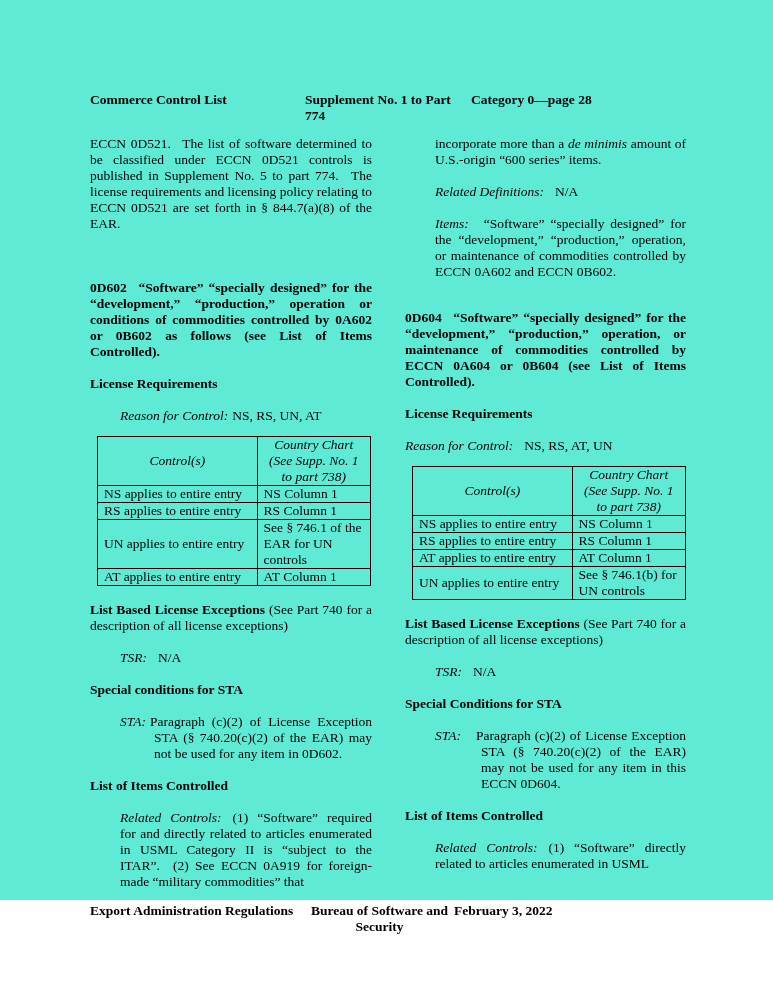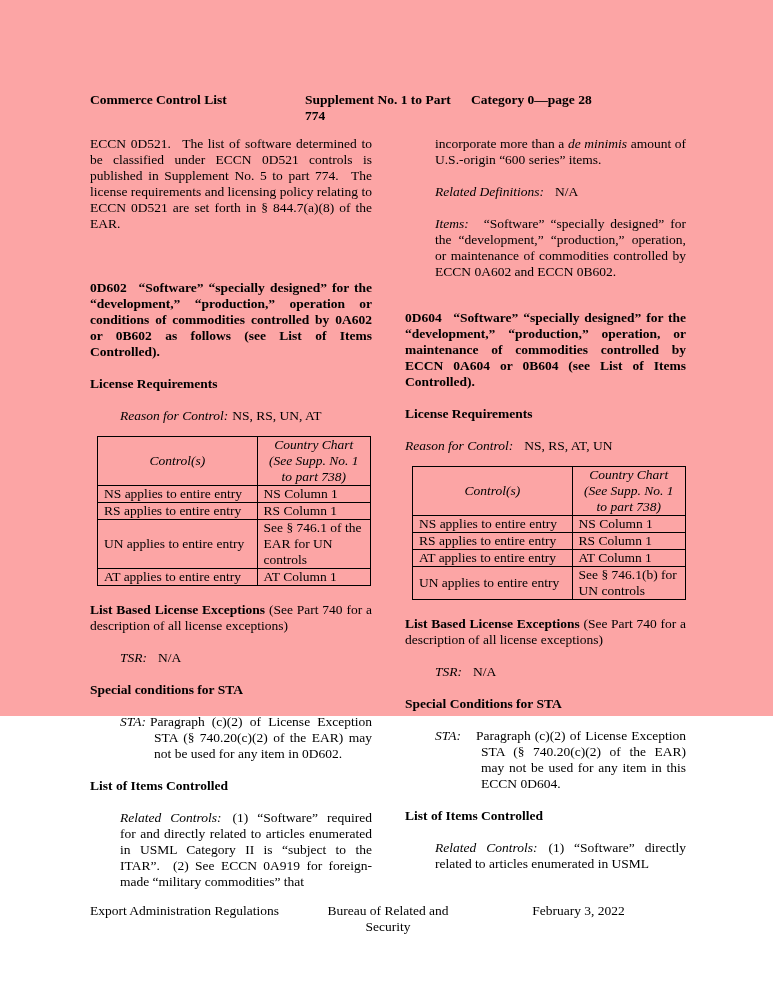--- a/index.html
+++ b/index.html
@@ -4,24 +4,24 @@
 <style>
   html, body { margin: 0; padding: 0; background: #ffffff; }
   body {
     width: 773px; height: 1000px;
     font-family: "Liberation Serif", serif;
     font-size: 13.5px; line-height: 16px; color: #000;
     overflow: hidden;
   }
   .page {
     position: relative;
-    width: 773px; height: 716px;
+    width: 773px; height: 900px;
     box-sizing: border-box;
     padding: 92px 87px 0 90px;
-    background: #fca5a5;
+    background: #5eead4;
   }
   .running-header {
     display: flex; align-items: baseline;
     font-weight: bold; margin-bottom: 12px;
   }
   .running-header .hl { width: 215px; text-align: left; }
   .running-header .hc { flex: 1; text-align: left; }
   .running-header .hr { width: 215px; }
   .columns { display: flex; }
   .col { width: 282px; text-align: justify; }
@@ -57,27 +57,27 @@
     line-height: 16px;
   }
   table.ctable th {
     text-align: center;
     font-style: italic;
   }
   table.ctable col.c1 { width: 159px; }
   table.ctable col.c2 { width: 113px; }
   .running-footer {
     position: absolute;
-    top: 903px; left: 90px; right: 87px;
+    top: 903px; left: 90px; right: 104px;
     display: flex; align-items: baseline;
-    font-weight: normal;
+    font-weight: bold;
   }
   .running-footer .fl { width: 215px; text-align: left; }
   .running-footer .fc { flex: 1; text-align: center; }
-  .running-footer .fr { width: 215px; text-align: center; }
+  .running-footer .fr { width: 215px; text-align: left; }
 </style>
 </head>
 <body>
 
 <div class="page">
 
   <div class="running-header">
     <span class="hl">Commerce Control List</span>
     <span class="hc">Supplement No. 1 to Part 774</span>
     <span class="hr">Category 0—page 28</span>
@@ -203,17 +203,17 @@
 
       <p class="bold">List of Items Controlled</p>
 
       <p class="indent"><span class="ital lbl-gap-md">Related Controls:</span><span>(1) “Software” directly related to articles enumerated in USML</span></p>
 
     </div>
   </div>
 
   <div class="running-footer">
     <span class="fl">Export Administration Regulations</span>
-    <span class="fc">Bureau of Related and Security</span>
+    <span class="fc">Bureau of Software and Security</span>
     <span class="fr">February 3, 2022</span>
   </div>
 
 </div>
 
 </body></html>

